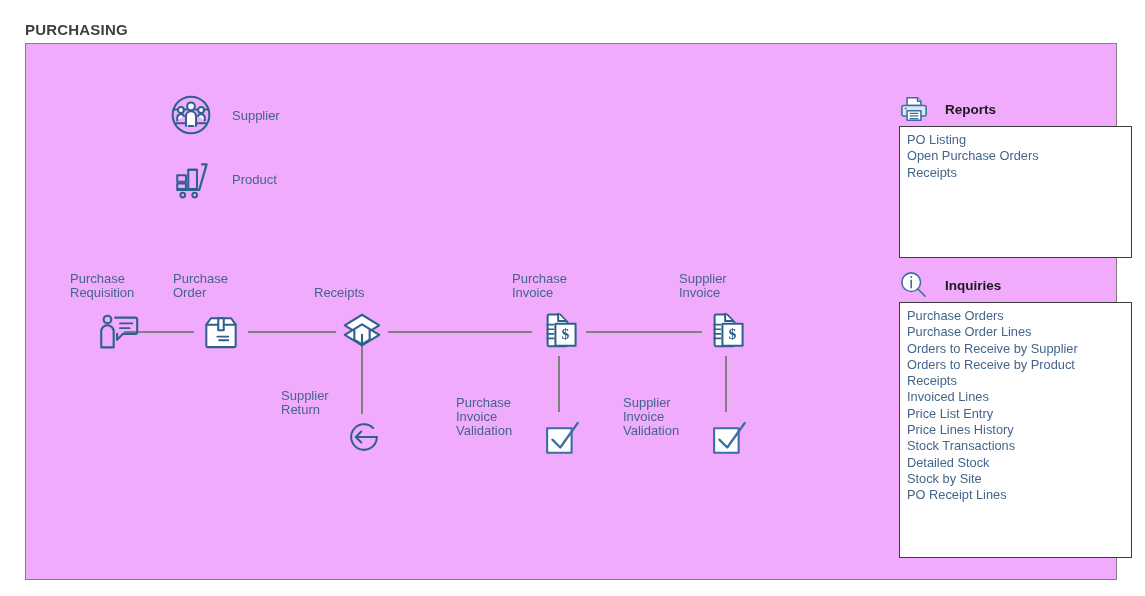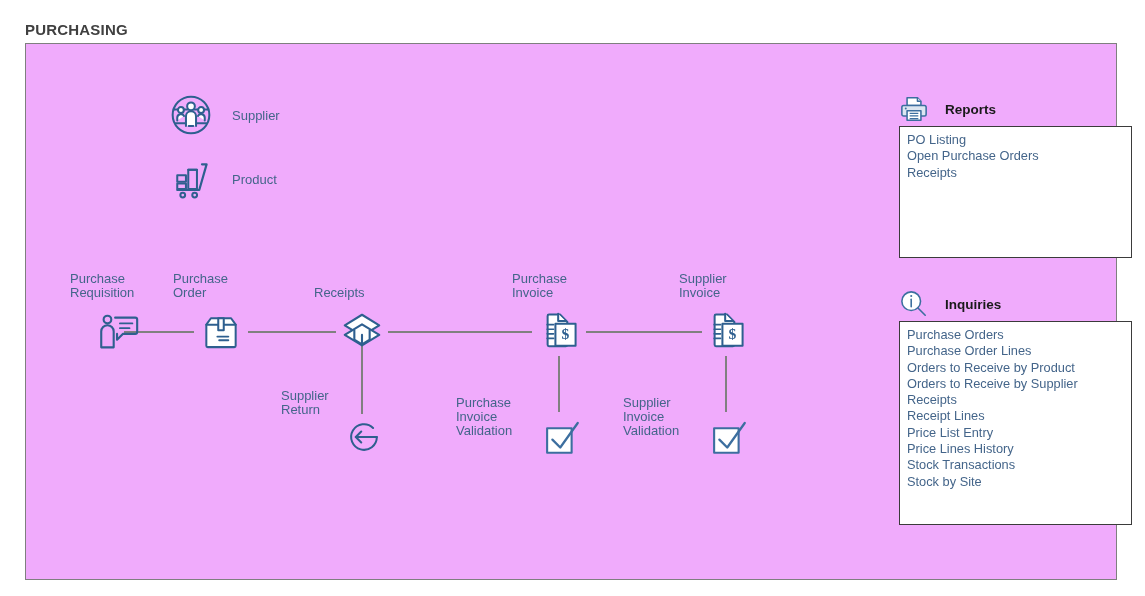--- a/index.html
+++ b/index.html
@@ -118,22 +118,22 @@
   }
   .panel-item {
     font-size: 12.8px;
     line-height: 16.3px;
     color: #44658a;
     white-space: nowrap;
   }
 
   #reports-panel   { left: 873px; top: 50px; width: 233px; }
   #reports-panel .panel-box  { width: 233px; height: 132px; }
-  #inquiries-panel { left: 873px; top: 245px; width: 233px; }
-  #inquiries-panel .panel-box { width: 233px; height: 204px; }
+  #inquiries-panel { left: 873px; top: 226px; width: 233px; }
+  #inquiries-panel .panel-box { width: 233px; height: 256px; }
 
   .icon-svg { display: block; }
 </style>
 </head>
 <body>
 
 <div id="page-title">PURCHASING</div>
 
 <div id="diagram-frame">
 
@@ -317,24 +317,26 @@
           <circle cx="12" cy="6.5" r="1.1" fill="#3c6e9f" stroke="none"></circle>
           <path d="M12 10 v8" stroke-width="1.7"></path>
           <path d="M19.5 19.5 L27 27" stroke-width="1.7"></path>
         </svg>
       </span>
       <span class="panel-title">Inquiries</span>
     </div>
     <div class="panel-box">
       <div class="panel-item">Purchase Orders</div>
       <div class="panel-item">Purchase Order Lines</div>
+      <div class="panel-item">Orders to Receive by Supplier</div>
       <div class="panel-item">Orders to Receive by Product</div>
-      <div class="panel-item">Orders to Receive by Supplier</div>
       <div class="panel-item">Receipts</div>
-      <div class="panel-item">Receipt Lines</div>
+      <div class="panel-item">Invoiced Lines</div>
       <div class="panel-item">Price List Entry</div>
       <div class="panel-item">Price Lines History</div>
       <div class="panel-item">Stock Transactions</div>
+      <div class="panel-item">Detailed Stock</div>
       <div class="panel-item">Stock by Site</div>
+      <div class="panel-item">PO Receipt Lines</div>
     </div>
   </div>
 
 </div>
 
 </body></html>

